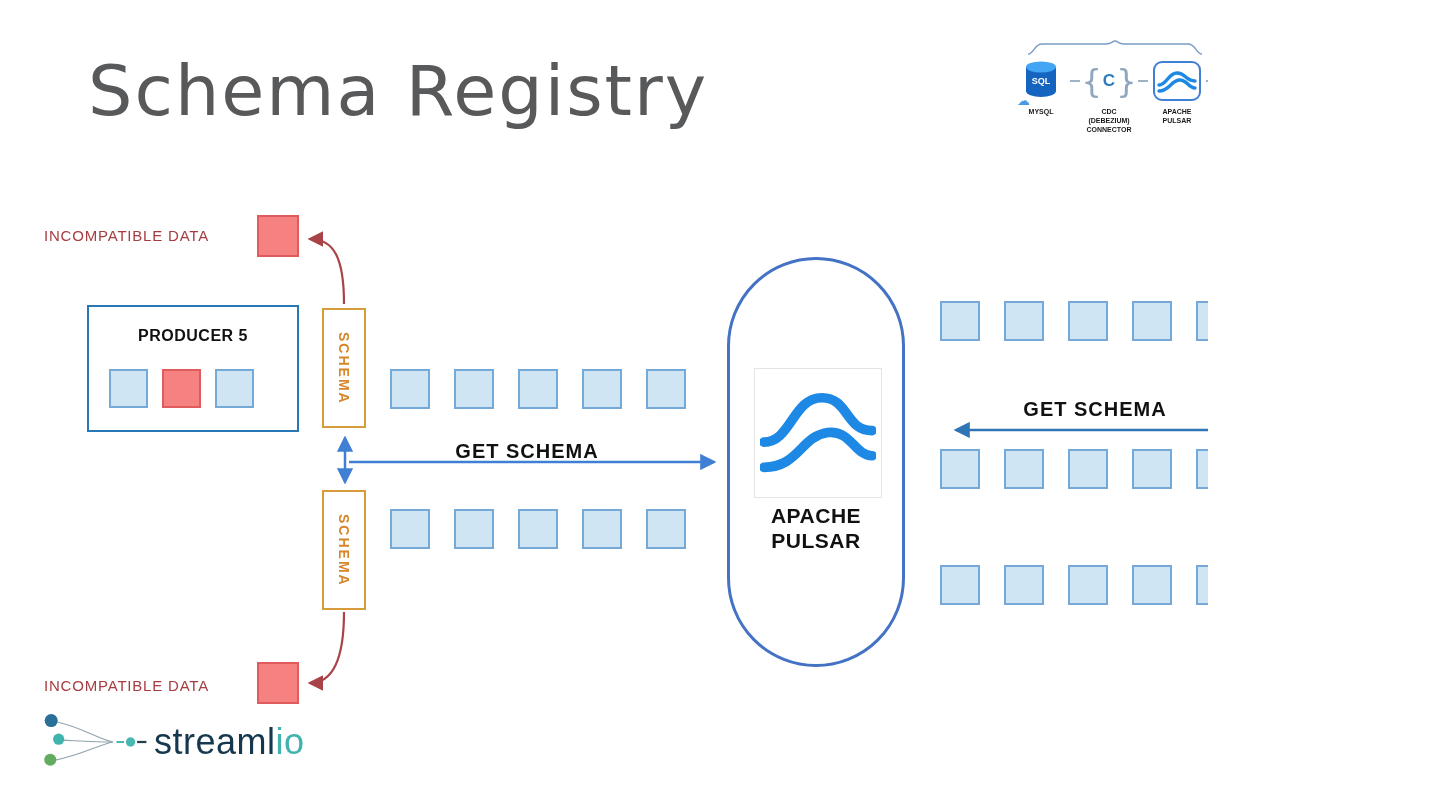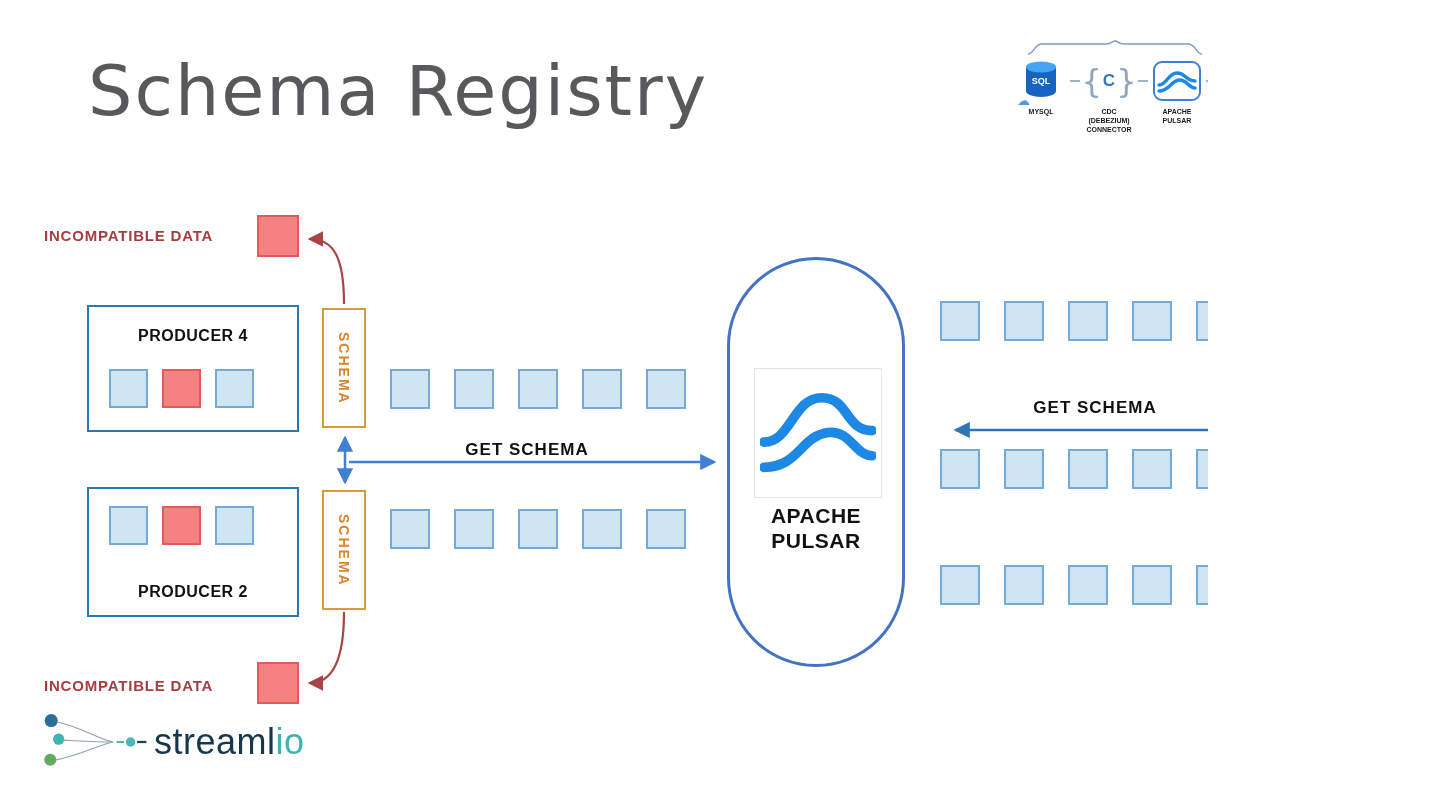--- a/index.html
+++ b/index.html
@@ -29,30 +29,30 @@
   .conn-letter { font-size:17px; color:#2f7bbf; font-weight:bold; margin:0 1px; }
   .pl-pulsar-box { width:48px; height:40px; border:2px solid #3f7fd4; border-radius:9px; display:flex; align-items:center; justify-content:center; background:#fff; }
 
   
   .sq { width:40px; height:40px; border:2px solid #74a9d8; background:#cfe5f4; flex:none; }
   .sq.red { background:#f58180; border-color:#e05c5c; }
   .sq.p { width:39px; height:39px; }
   .msg-row { position:absolute; display:flex; gap:24px; }
 
   
-  .incompat { position:absolute; font-size:15px; font-weight:bold; letter-spacing:0.8px; color:#a63d40; }
+  .incompat { position:absolute; font-size:15px; font-weight:normal; letter-spacing:0.8px; color:#a63d40; }
   .red-sq { position:absolute; width:42px; height:42px; background:#f58180; border:2px solid #e05c5c; }
   .producer-box { position:absolute; width:212px; border:2px solid #2878b5; background:#fff; }
   .producer-label { position:absolute; width:100%; text-align:center; font-size:16px; font-weight:bold; letter-spacing:0.5px; color:#111; }
   .producer-squares { position:absolute; left:20px; display:flex; gap:14px; }
   .schema-box { position:absolute; width:44px; height:120px; border:2px solid #d79b3c; background:#fff; display:flex; align-items:center; justify-content:center; }
   .schema-text { writing-mode:vertical-rl; font-size:14px; font-weight:bold; letter-spacing:2px; color:#d7862c; }
 
   
-  .gs-label { position:absolute; font-size:17px; font-weight:bold; letter-spacing:1px; color:#111; text-align:center; }
+  .gs-label { position:absolute; font-size:20px; font-weight:bold; letter-spacing:1px; color:#111; text-align:center; }
 
   
   .pulsar-capsule { position:absolute; left:727px; top:257px; width:178px; height:410px; border:3px solid #4472c4; border-radius:89px; background:#fff; }
   .pulsar-logo { position:absolute; left:24px; top:108px; width:128px; height:130px; border:1px solid #e4e4e4; background:#fff; display:flex; align-items:center; justify-content:center; }
   .pulsar-label { position:absolute; top:244px; width:100%; text-align:center; font-size:21px; font-weight:bold; line-height:1.18; letter-spacing:0.5px; color:#111; }
 
   
   .consumer-shape { position:absolute; left:1278px; top:390px; width:130px; height:127px; background:#fff; border:2.5px solid #4472c4; border-radius:0 64px 64px 0; display:flex; align-items:center; justify-content:center; }
   .consumer-label { font-size:15px; font-weight:bold; letter-spacing:0.5px; color:#111; }
   .elastic-logo { position:absolute; left:1270px; top:262px; }
@@ -148,36 +148,28 @@
     </div>
   </div>
 
   <div class="incompat" style="left:44px; top:227px">INCOMPATIBLE DATA</div>
   <div class="red-sq" style="left:257px; top:215px"></div>
 
   <div class="incompat" style="left:44px; top:677px">INCOMPATIBLE DATA</div>
   <div class="red-sq" style="left:257px; top:662px"></div>
 
   <div class="producer-box" style="left:87px; top:305px; height:127px">
-    <div class="producer-label" style="top:20px">PRODUCER 4</div>
+    <div class="producer-label" style="top:20px">PRODUCER 5</div>
     <div class="producer-squares" style="top:62px">
       <div class="sq p"></div>
       <div class="sq p red"></div>
       <div class="sq p"></div>
     </div>
   </div>
 
-  <div class="producer-box" style="left:87px; top:487px; height:130px">
-    <div class="producer-squares" style="top:17px">
-      <div class="sq p"></div>
-      <div class="sq p red"></div>
-      <div class="sq p"></div>
-    </div>
-    <div class="producer-label" style="bottom:14px">PRODUCER 2</div>
-  </div>
 
   <div class="schema-box" style="left:322px; top:308px">
     <span class="schema-text">SCHEMA</span>
   </div>
   <div class="schema-box" style="left:322px; top:490px">
     <span class="schema-text">SCHEMA</span>
   </div>
 
   <div class="msg-row" style="left:390px; top:369px">
     <div class="sq"></div>

